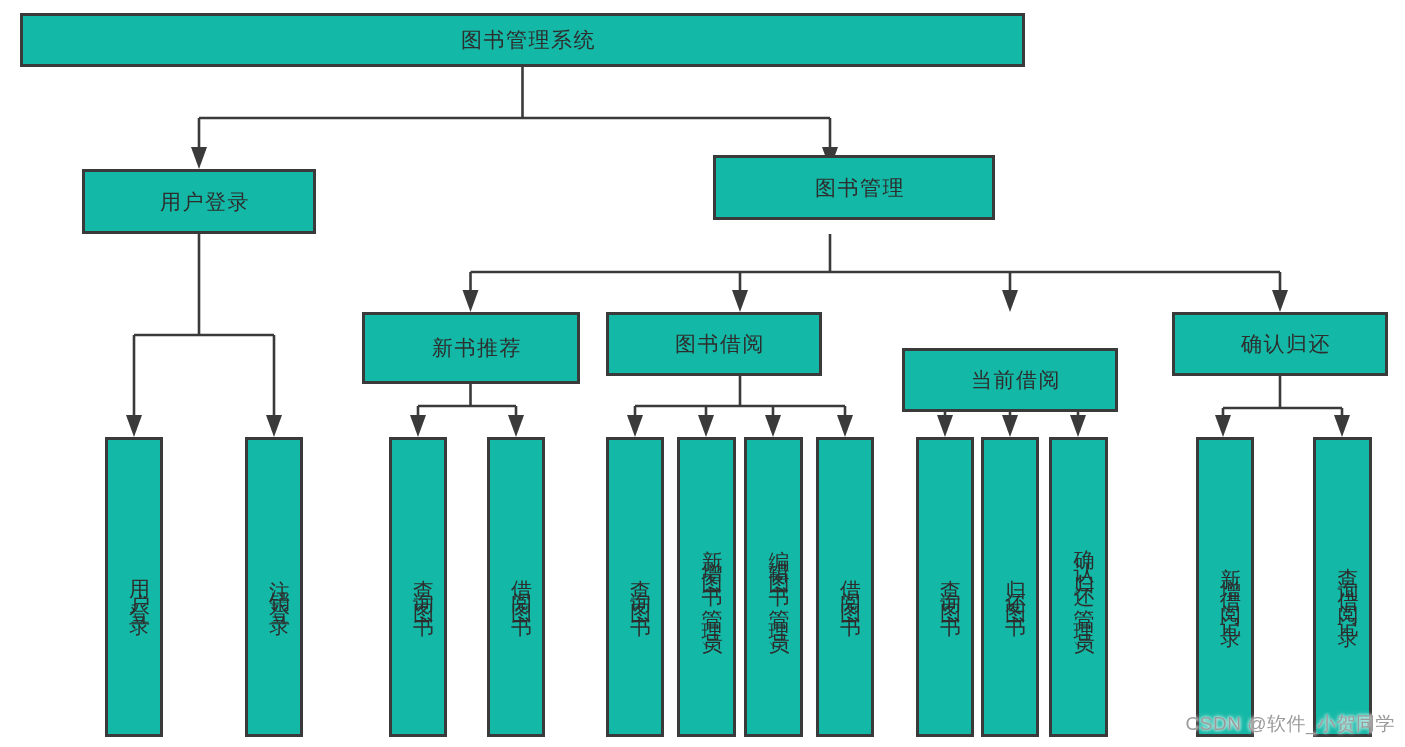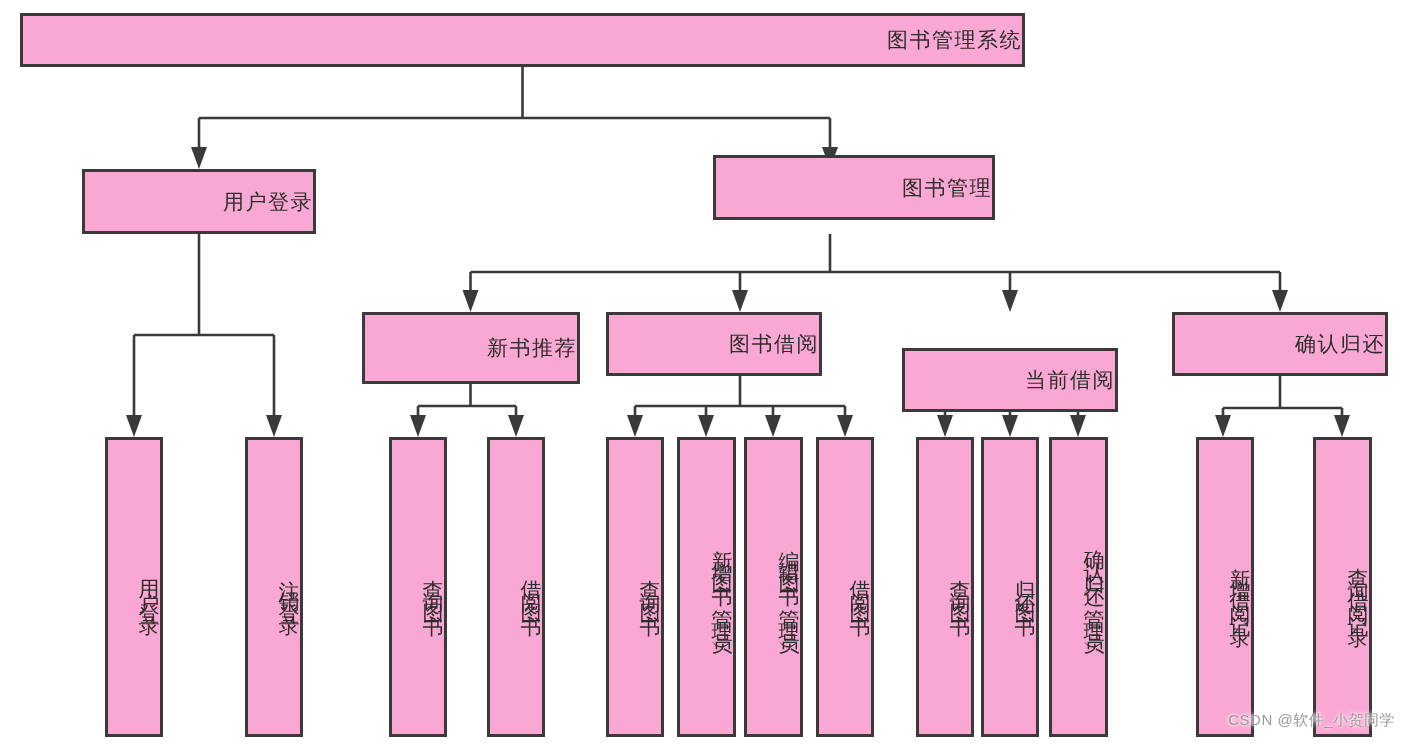--- a/index.html
+++ b/index.html
@@ -10,40 +10,40 @@
     overflow:hidden;
     font-family:"Liberation Sans",sans-serif;
     color:#2d2d2d;
   }
   .wires{position:absolute;left:0;top:0;width:1405px;height:747px;z-index:1;}
   .wires path.line{stroke:#3a3a3a;stroke-width:2.6;fill:none;}
   .wires path.tri{fill:#3a3a3a;stroke:none;}
   .box{
     position:absolute;
     box-sizing:border-box;
-    background:#f9a8d4;
+    background:#14b8a6;
     border:3px solid #3a3a3a;
-    display:flex;align-items:center;justify-content:flex-end;
+    display:flex;align-items:center;justify-content:center;
     z-index:2;
     padding-left:12px;
   }
   .h-label{font-size:21px;letter-spacing:1.5px;white-space:nowrap;}
   .v-label{
     writing-mode:vertical-rl;
     text-orientation:mixed;
     font-size:21px;
     line-height:1;
     letter-spacing:12px;
     white-space:nowrap;
   }
   .watermark{
     position:absolute;
     top:711px;right:10px;
     z-index:5;
-    font-size:15px;
+    font-size:19px;
     color:#9b9b9b;
     letter-spacing:0.5px;
     text-shadow:0 0 3px #fff,0 0 5px #fff;
     white-space:nowrap;
   }
 </style>
 </head>
 <body>
 
 <div class="stage">

